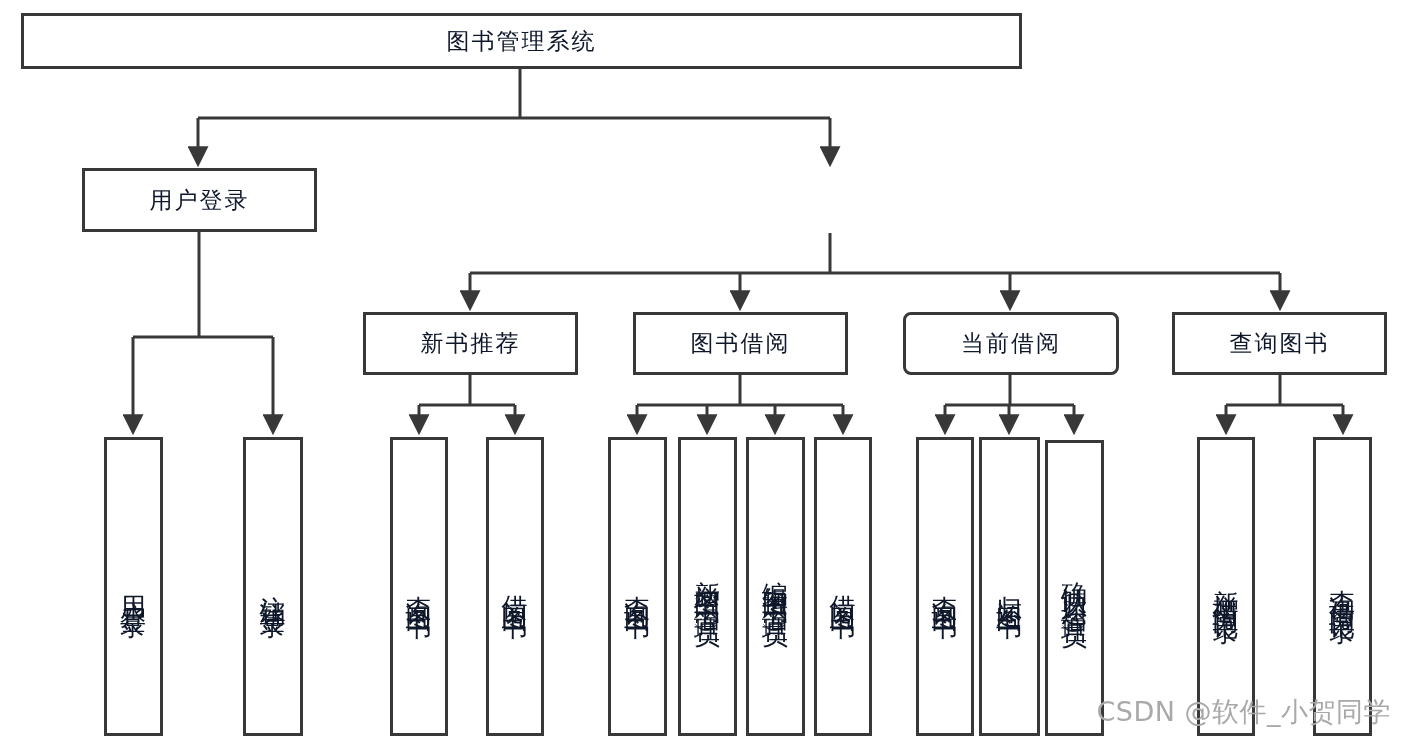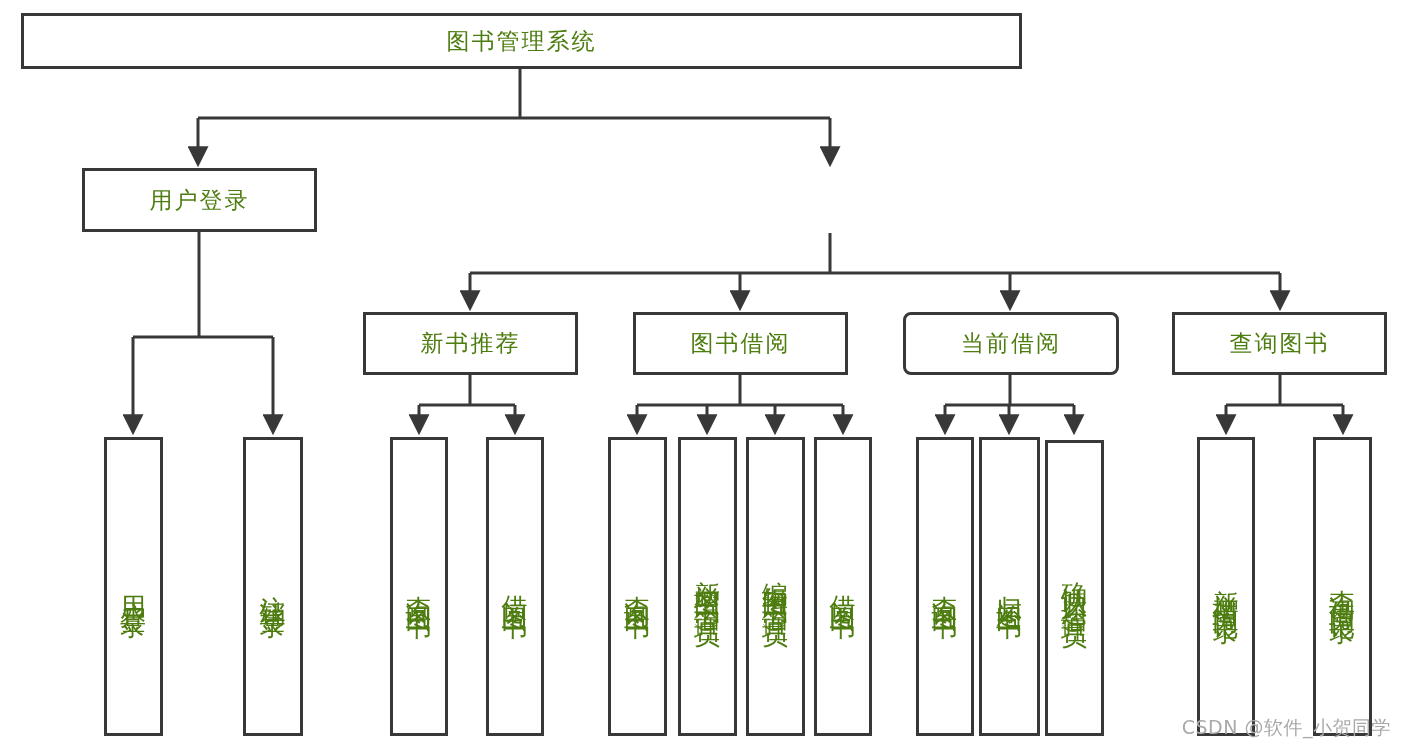--- a/index.html
+++ b/index.html
@@ -3,32 +3,32 @@
 <meta charset="utf-8">
 <style>
   html, body { margin:0; padding:0; background:#ffffff; }
   .canvas {
     position:relative; width:1405px; height:747px; background:#ffffff;
     font-family:"DejaVu Sans","Liberation Sans",sans-serif; overflow:hidden;
   }
   svg.wires { position:absolute; left:0; top:0; z-index:0; }
   .node {
     position:absolute; box-sizing:border-box; background:#ffffff;
-    border:3px solid #383838; color:#4d7c0f; z-index:1;
+    border:3px solid #383838; color:#0f172a; z-index:1;
     display:flex; align-items:center; justify-content:center;
     text-align:center;
   }
   .node-h { font-size:23px; letter-spacing:2px; white-space:nowrap; }
   .node-v {
     writing-mode:vertical-rl; text-orientation:mixed;
     font-size:26px; line-height:1; letter-spacing:6px; white-space:nowrap;
   }
   .watermark {
-    position:absolute; right:14px; bottom:6px; z-index:5;
-    color:#a9a9a9; font-size:19px; letter-spacing:0.5px; white-space:nowrap;
+    position:absolute; right:14px; bottom:17px; z-index:5;
+    color:#a9a9a9; font-size:27px; letter-spacing:0.5px; white-space:nowrap;
   }
 </style>
 </head>
 <body>
 
 <div class="canvas">
 
   <svg class="wires" width="1405" height="747" viewBox="0 0 1405 747">
     <defs>
       <marker id="ah" viewBox="0 0 10 10" refX="8" refY="5" markerWidth="7" markerHeight="7" orient="auto" markerUnits="strokeWidth">

